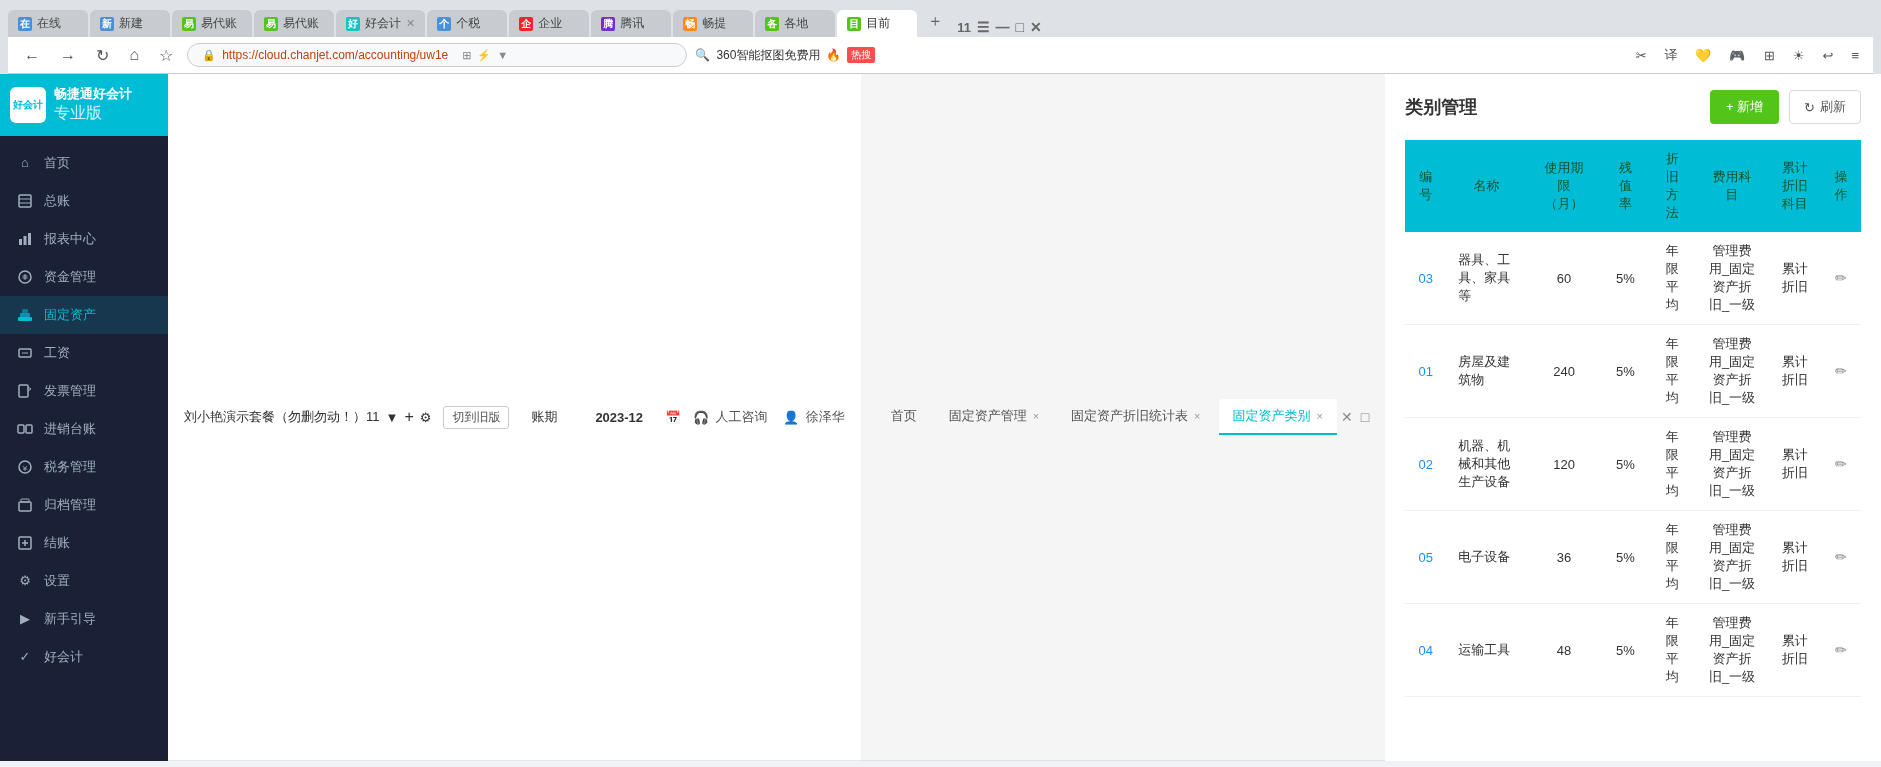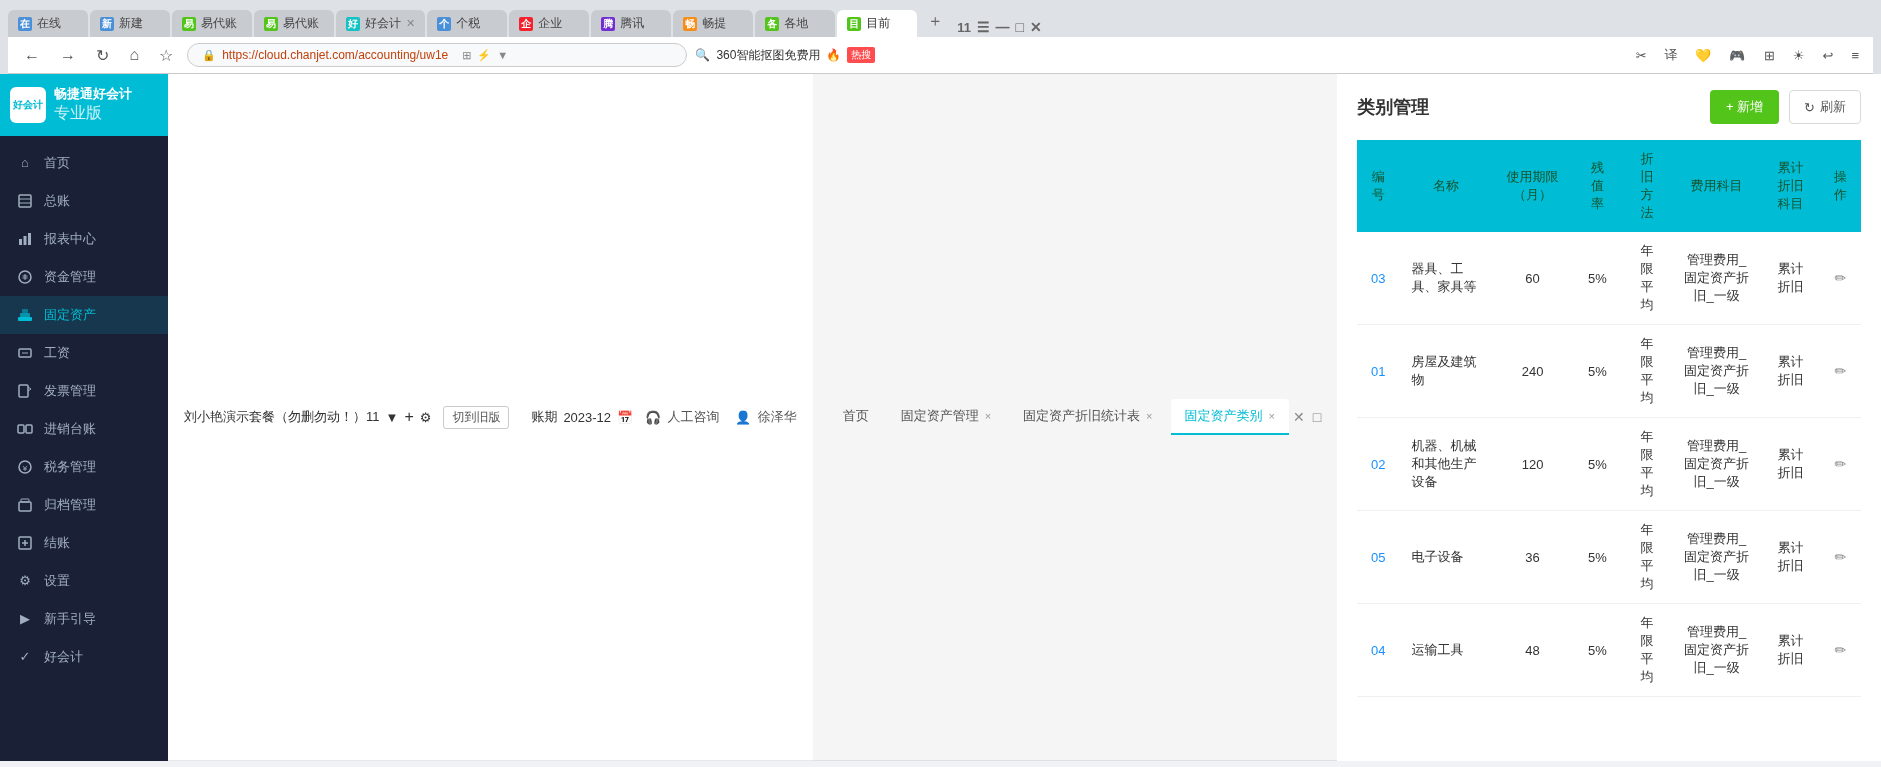--- a/index.html
+++ b/index.html
@@ -40,21 +40,21 @@
     .logo-text { color: white; font-size: 13px; font-weight: bold; line-height: 1.3; }
     .logo-sub { font-size: 16px; color: rgba(255,255,255,0.8); }
     .sidebar-nav { flex: 1; padding: 8px 0; overflow-y: auto; }
     .nav-item { display: flex; align-items: center; gap: 10px; padding: 10px 16px; cursor: pointer; color: #a0aec0; font-size: 13px; transition: background 0.2s; }
     .nav-item.active { background: rgba(0,188,212,0.15); color: #00bcd4; }
     .nav-item-icon { width: 18px; height: 18px; display: flex; align-items: center; justify-content: center; flex-shrink: 0; }
 
     
     .app-header { background: white; border-bottom: 1px solid #e8e8e8; padding: 6px 16px; display: flex; align-items: center; gap: 12px; font-size: 13px; }
     .account-info { display: flex; align-items: center; gap: 6px; color: #333; font-size: 13px; }
-    .period-info { display: flex; align-items: center; gap: 6px; color: #333; margin-left: 10px; }
+    .period-info { display: flex; align-items: center; gap: 22px; color: #333; margin-left: 10px; }
     .switch-btn { border: 1px solid #ccc; border-radius: 3px; padding: 2px 8px; font-size: 12px; cursor: pointer; color: #555; background: white; }
     .header-right { margin-left: auto; display: flex; align-items: center; gap: 16px; color: #555; font-size: 13px; }
     .header-user { display: flex; align-items: center; gap: 6px; color: #555; }
 
     
     .content-tabs { background: #f5f5f5; border-bottom: 1px solid #e0e0e0; display: flex; align-items: center; padding: 0 16px; gap: 4px; }
     .content-tab { padding: 8px 14px; font-size: 13px; cursor: pointer; color: #555; border-bottom: 2px solid transparent; display: flex; align-items: center; gap: 6px; }
     .content-tab.active { background: white; color: #00bcd4; border-bottom: 2px solid #00bcd4; border-radius: 4px 4px 0 0; }
     .content-tab .tab-x { font-size: 11px; color: #999; cursor: pointer; }
     .tab-window-controls { margin-left: auto; display: flex; gap: 8px; color: #888; font-size: 14px; cursor: pointer; }
@@ -306,21 +306,21 @@
     <div class="app-header">
       <div class="account-info">
         <span>刘小艳演示套餐（勿删勿动！）11</span>
         <span>▼</span>
         <span style="font-size:16px;cursor:pointer;">+</span>
         <span style="cursor:pointer;">⚙</span>
       </div>
       <button class="switch-btn">切到旧版</button>
       <div class="period-info">
         <span>账期</span>
-        <span style="font-weight:normal;">2023-12</span>
+        <span style="font-weight:bold;margin-left:16px;">2023-12</span>
         <span style="cursor:pointer;color:#00bcd4;">📅</span>
       </div>
       <div class="header-right">
         <div class="header-user">
           <span>🎧</span>
           <span>人工咨询</span>
         </div>
         <div class="header-user">
           <span>👤</span>
           <span>徐泽华</span>

